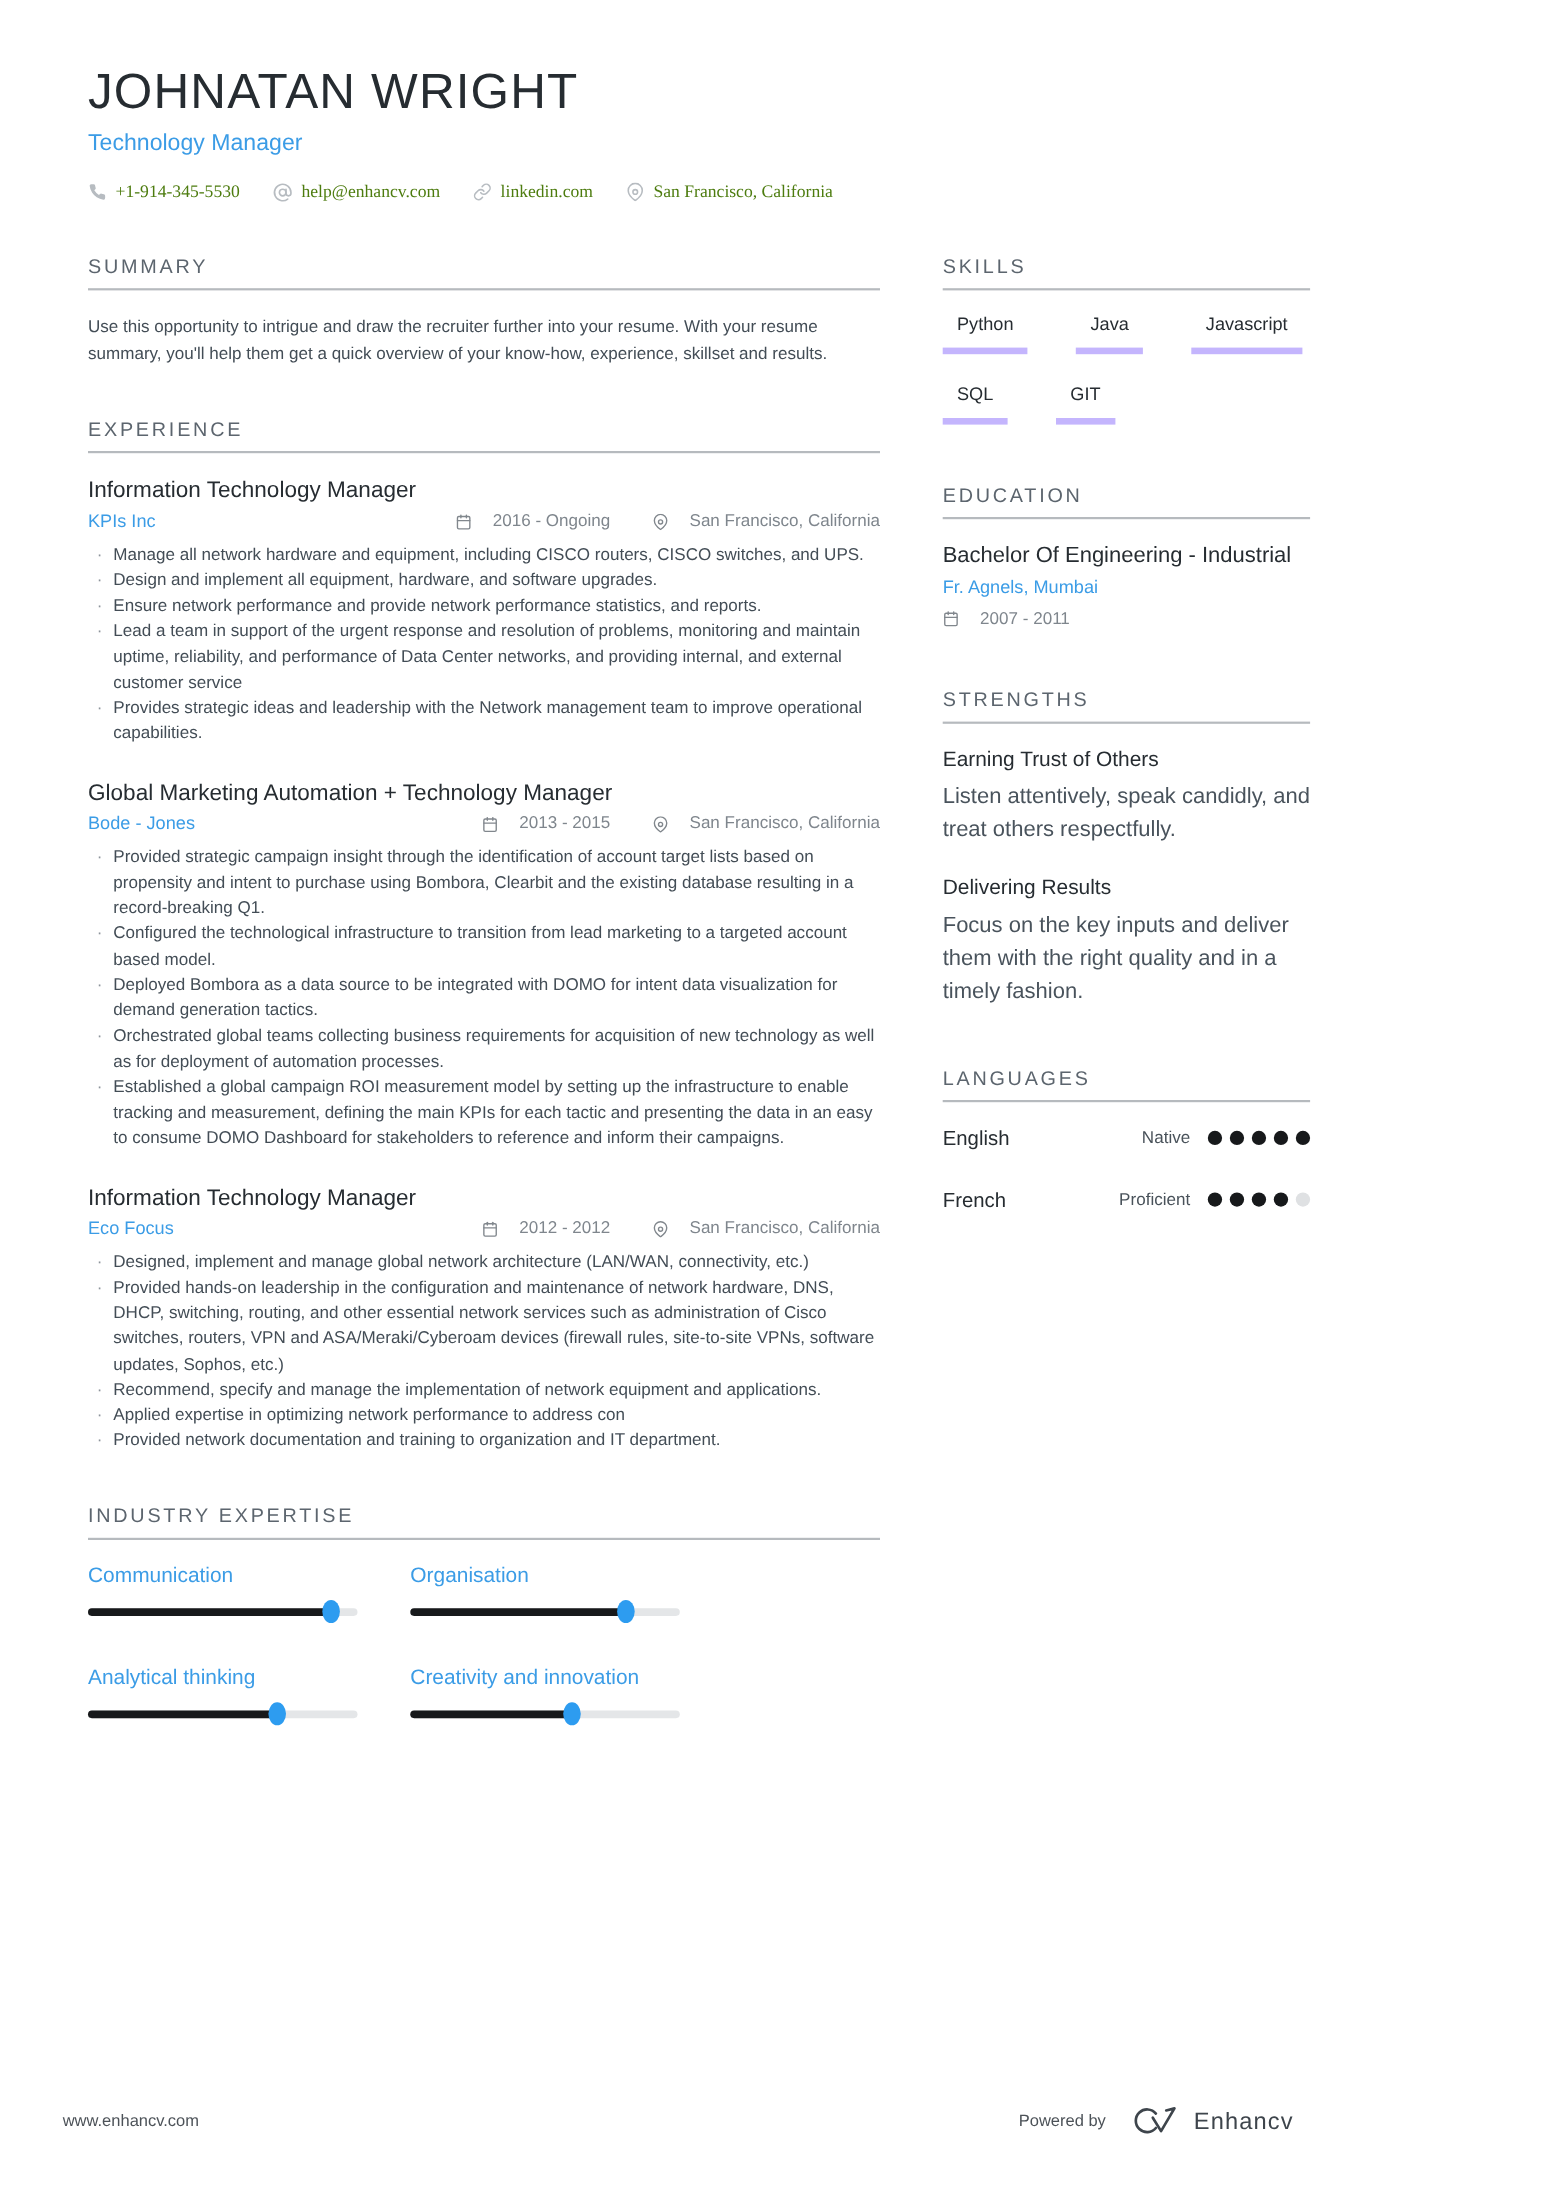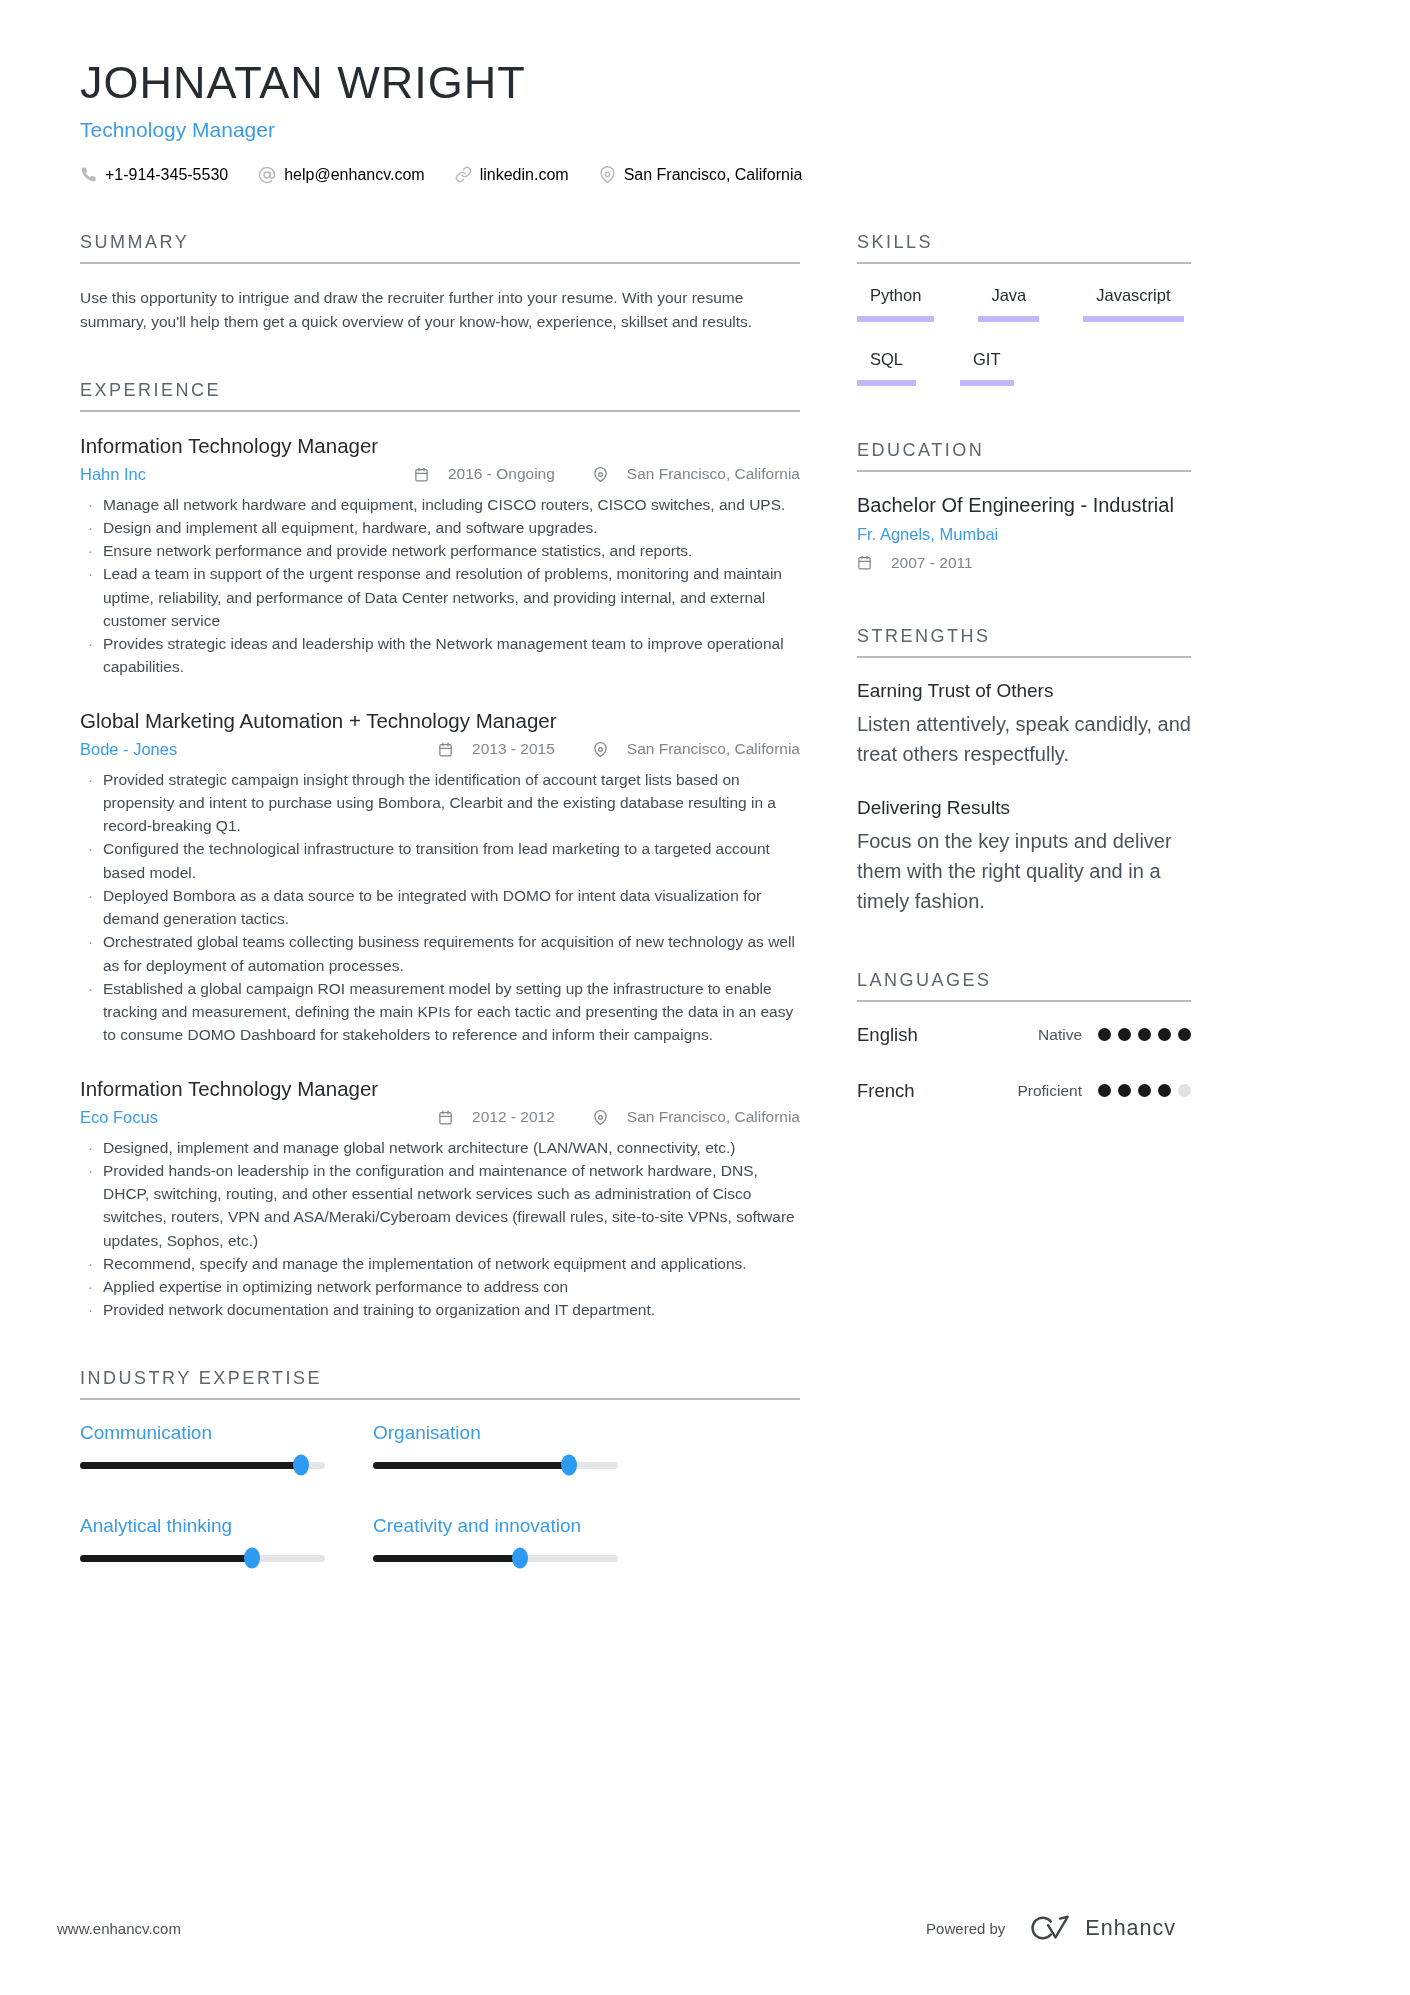--- a/index.html
+++ b/index.html
@@ -4,21 +4,21 @@
 <style>
   html,body{margin:0;padding:0;background:#fff;}
   .page{
     width:1264px;height:1995px;position:relative;background:#fff;overflow:hidden;
     font-family:"Liberation Sans","DejaVu Sans",sans-serif;color:var(--ink,#262c31);
     box-sizing:border-box;padding:58px 73px 0 80px;
   }
   
   .name{font-size:45px;font-weight:400;letter-spacing:1px;color:var(--ink);margin:0 0 10px 0;line-height:1.1;}
   .job-title-main{font-size:21px;color:var(--accent);margin:0 0 24px 0;}
-  .contact-row{display:flex;align-items:center;gap:30px;margin-bottom:48px;font-size:16px;color:#000000;}
+  .contact-row{display:flex;align-items:center;gap:30px;margin-bottom:48px;font-size:16px;color:#4d7c0f;font-family:Liberation Serif, serif;}
   .contact-item{display:flex;align-items:center;gap:8px;}
   .contact-item .ico{color:var(--icon);display:flex;align-items:center;}
   
   .columns{display:flex;gap:57px;}
   .col-left{width:720px;flex:0 0 720px;}
   .col-right{flex:1;min-width:0;}
   
   .section{margin-bottom:46px;}
   .col-right .section{margin-bottom:54px;}
   .sec-head{
@@ -123,21 +123,21 @@
         <div class="sec-head">SUMMARY</div>
         <div class="body-text">Use this opportunity to intrigue and draw the recruiter further into your resume. With your resume summary, you'll help them get a quick overview of your know-how, experience, skillset and results.</div>
       </div>
 
       <div class="section">
         <div class="sec-head">EXPERIENCE</div>
 
         <div class="job">
           <h3 class="job-title">Information Technology Manager</h3>
           <div class="job-meta">
-            <span class="job-company">Hahn Inc</span>
+            <span class="job-company">KPIs Inc</span>
             <span class="meta-item meta-date">
               <span class="ico">
                   <svg width="15" height="15" viewBox="0 0 24 24" fill="none" stroke="currentColor" stroke-width="2" stroke-linecap="round">
                     <rect x="3" y="4" width="18" height="18" rx="2"></rect>
                     <line x1="16" y1="2" x2="16" y2="6"></line>
                     <line x1="8" y1="2" x2="8" y2="6"></line>
                     <line x1="3" y1="10" x2="21" y2="10"></line>
                   </svg>
                 </span>
               <span>2016 - Ongoing</span>

